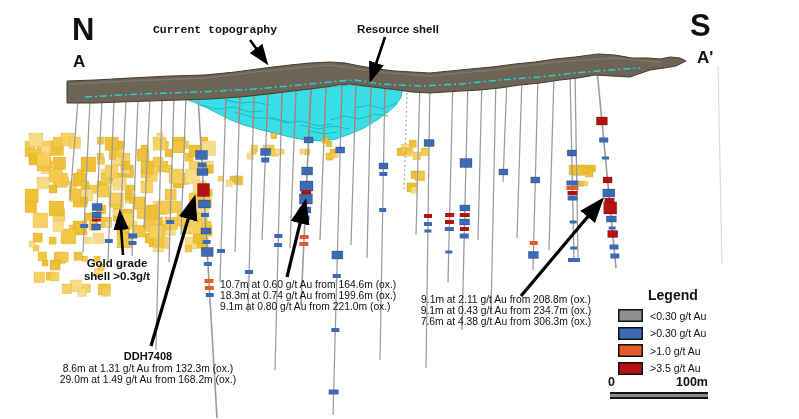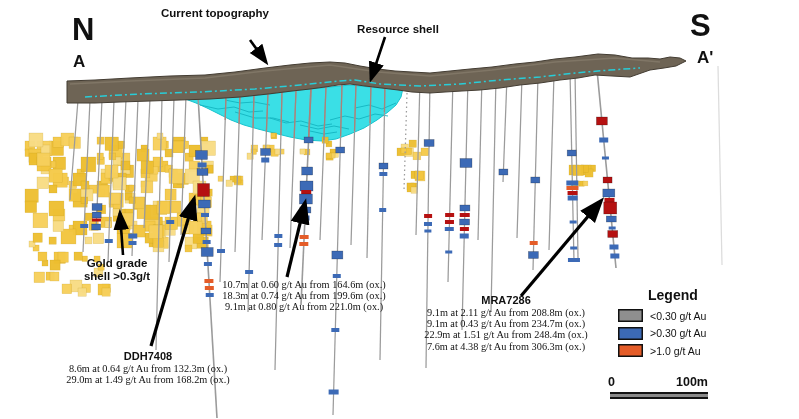--- a/index.html
+++ b/index.html
@@ -6,26 +6,26 @@
   #stage{position:relative;width:799px;height:419px;background:#ffffff;overflow:hidden;
          font-family:"Liberation Sans",sans-serif;color:#111;}
   #scene{position:absolute;left:0;top:0;}
   .abs{position:absolute;}
   .compass{font-weight:bold;line-height:1;}
   .n-label{left:72px;top:14px;font-size:31px;}
   .s-label{left:690px;top:10px;font-size:31px;}
   .a-label{left:73px;top:52px;font-size:17px;font-weight:bold;}
   .a2-label{left:697px;top:48px;font-size:17px;font-weight:bold;}
   .ann{font-size:11.5px;font-weight:bold;text-align:center;line-height:13px;}
-  .ann-topo{left:148px;top:7px;width:134px;}
+  .ann-topo{left:148px;top:23px;width:134px;font-family:Liberation Mono, monospace;}
   .ann-shell{left:344px;top:23px;width:108px;}
   .ann-gold{left:58px;top:257px;width:118px;}
   .callout{text-align:center;}
   .callout .ttl{font-size:11px;font-weight:bold;margin-bottom:1px;}
-  .callout .ln{font-size:10.3px;line-height:11.2px;white-space:nowrap;font-family:Liberation Serif, serif;}
+  .callout .ln{font-size:10.3px;line-height:11.2px;white-space:nowrap;}
   .co-ddh{left:58px;top:350px;width:180px;}
   .co-7426{left:220px;top:279px;width:168px;}
   .co-7286{left:418px;top:294px;width:176px;}
   .legend{left:612px;top:287px;width:168px;}
   .legend .ttl{font-size:14px;font-weight:bold;margin:0 0 4px 36px;}
   .legend .row{display:flex;align-items:center;height:17.5px;}
   .legend .sw{width:25px;height:13px;margin-left:6px;flex:0 0 auto;display:block;}
   .legend .lab{font-size:10.5px;margin-left:7px;white-space:nowrap;}
   .scalebar{left:606px;top:375px;width:108px;}
   .scalebar .labs{display:flex;justify-content:space-between;font-size:12.5px;font-weight:bold;
@@ -548,33 +548,31 @@
 
   <div class="abs ann ann-topo">Current topography</div>
   <div class="abs ann ann-shell">Resource shell</div>
   <div class="abs ann ann-gold">
     <div>Gold grade</div>
     <div>shell &gt;0.3g/t</div>
   </div>
 
   <div class="abs callout co-ddh">
     <div class="ttl">DDH7408</div>
-    <div class="ln">8.6m at 0.64 g/t Au from 132.3m (ox.)</div>
+    <div class="ln">8.6m at 1.31 g/t Au from 132.3m (ox.)</div>
     <div class="ln">29.0m at 1.49 g/t Au from 168.2m (ox.)</div>
   </div>
   <div class="abs callout co-7426">
     <div class="ln">10.7m at 0.60 g/t Au from 164.6m (ox.)</div>
     <div class="ln">18.3m at 0.74 g/t Au from 199.6m (ox.)</div>
     <div class="ln">9.1m at 0.80 g/t Au from 221.0m (ox.)</div>
   </div>
   <div class="abs callout co-7286">
-    <div class="ttl">MRA7286</div>
     <div class="ln">9.1m at 2.11 g/t Au from 208.8m (ox.)</div>
     <div class="ln">9.1m at 0.43 g/t Au from 234.7m (ox.)</div>
-    <div class="ln">22.9m at 1.51 g/t Au from 248.4m (ox.)</div>
     <div class="ln">7.6m at 4.38 g/t Au from 306.3m (ox.)</div>
   </div>
 
   <div class="abs legend">
     <div class="ttl">Legend</div>
     <div class="row">
       <svg class="sw" width="25" height="13">
           <rect x="0.75" y="0.75" width="23.5" height="11.5" stroke="#111" stroke-width="1.5" fill="#8f8f8f"></rect>
         </svg>
       <span class="lab">&lt;0.30 g/t Au</span>
@@ -584,20 +582,26 @@
           <rect x="0.75" y="0.75" width="23.5" height="11.5" stroke="#111" stroke-width="1.5" fill="#3c6ab6"></rect>
         </svg>
       <span class="lab">&gt;0.30 g/t Au</span>
     </div>
     <div class="row">
       <svg class="sw" width="25" height="13">
           <rect x="0.75" y="0.75" width="23.5" height="11.5" stroke="#111" stroke-width="1.5" fill="#e45c28"></rect>
         </svg>
       <span class="lab">&gt;1.0 g/t Au</span>
     </div>
+    <div class="row">
+      <svg class="sw" width="25" height="13">
+          <rect x="0.75" y="0.75" width="23.5" height="11.5" stroke="#111" stroke-width="1.5" fill="#b51111"></rect>
+        </svg>
+      <span class="lab">&gt;3.5 g/t Au</span>
+    </div>
   </div>
 
   <div class="abs scalebar">
     <div class="labs">
       <span>0</span>
       <span>100m</span>
     </div>
     <div class="bar"></div>
   </div>
 

